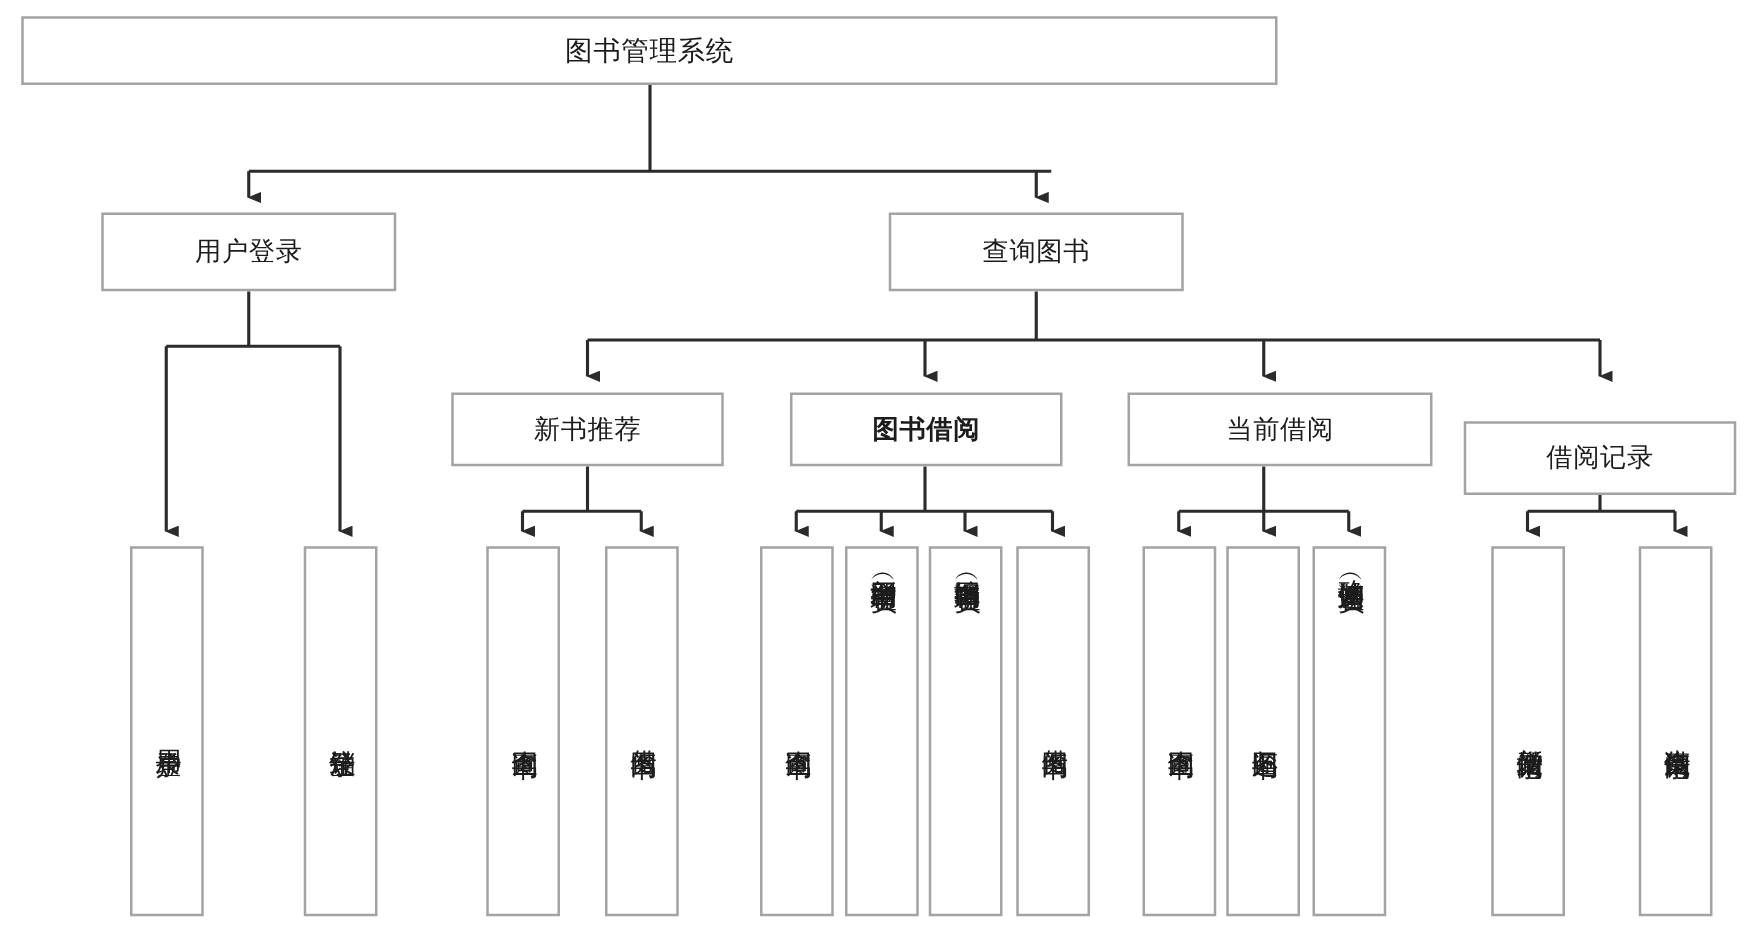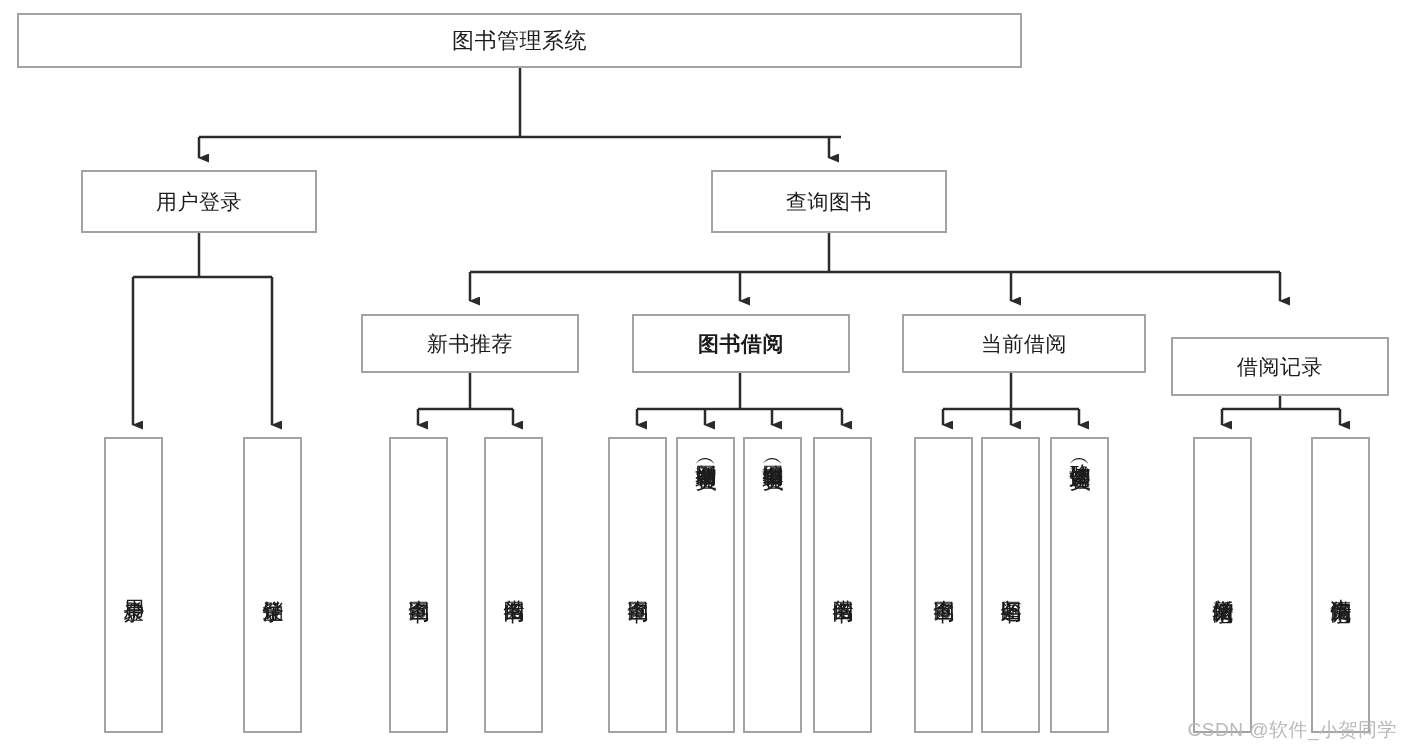--- a/index.html
+++ b/index.html
@@ -206,15 +206,14 @@
   </div>
 
   <div class="node-box leaf-box leaf-centered" style="left:1193px; top:437px; width:59px; height:296px;">
     <span class="node-label-v">新增借阅记录</span>
   </div>
 
   <div class="node-box leaf-box leaf-centered" style="left:1311px; top:437px; width:59px; height:296px;">
     <span class="node-label-v">查询借阅记录</span>
   </div>
 
-  <div id="watermark">CSDN @软件_小贺同学</div>
 
 </div>
 
 </body></html>

